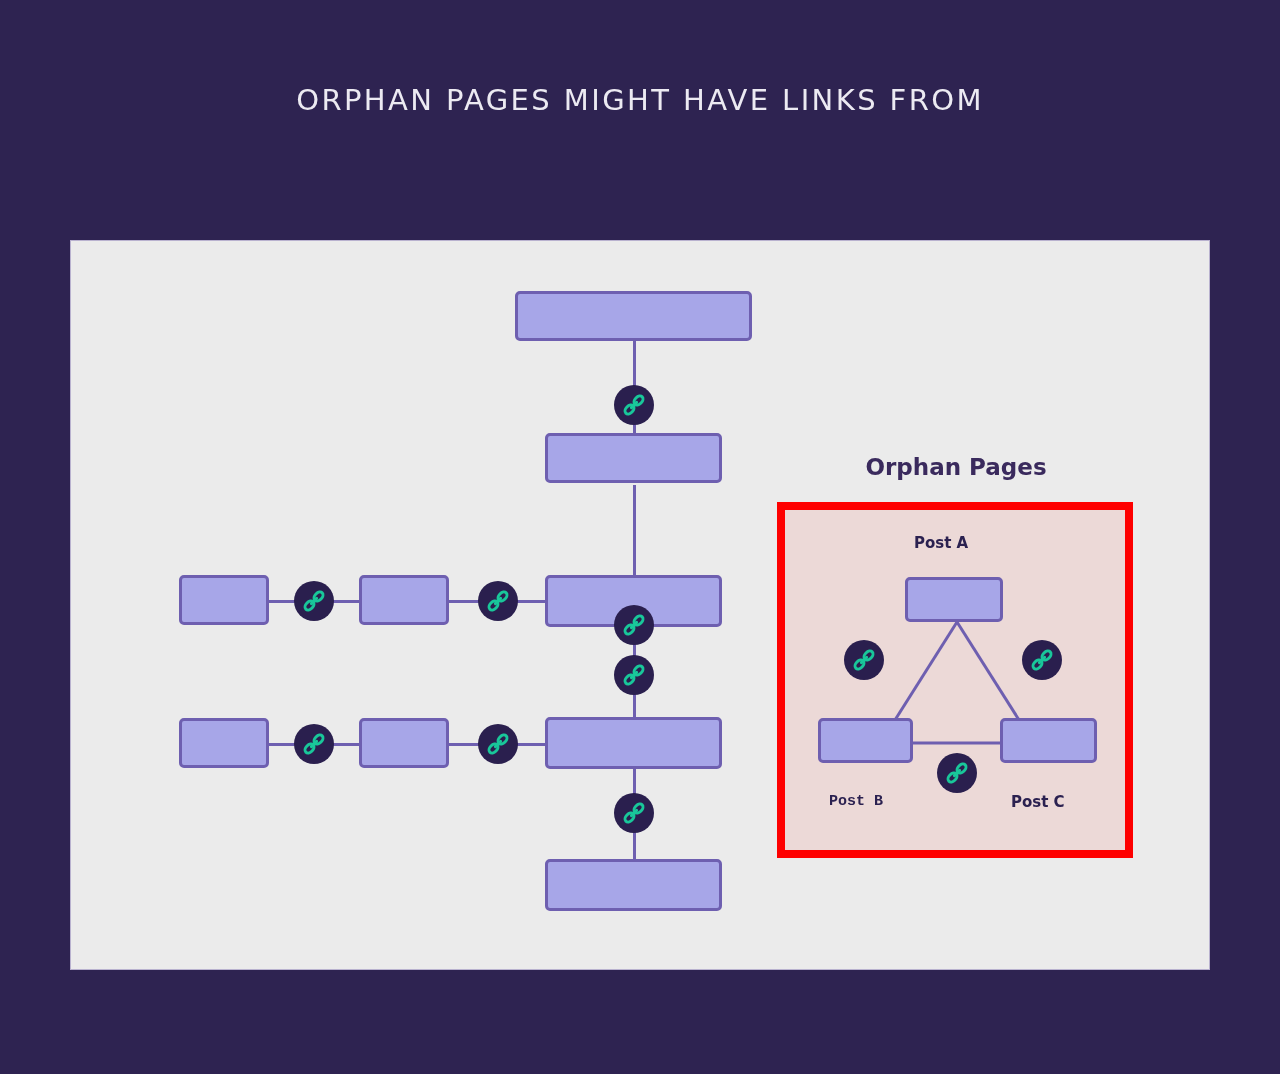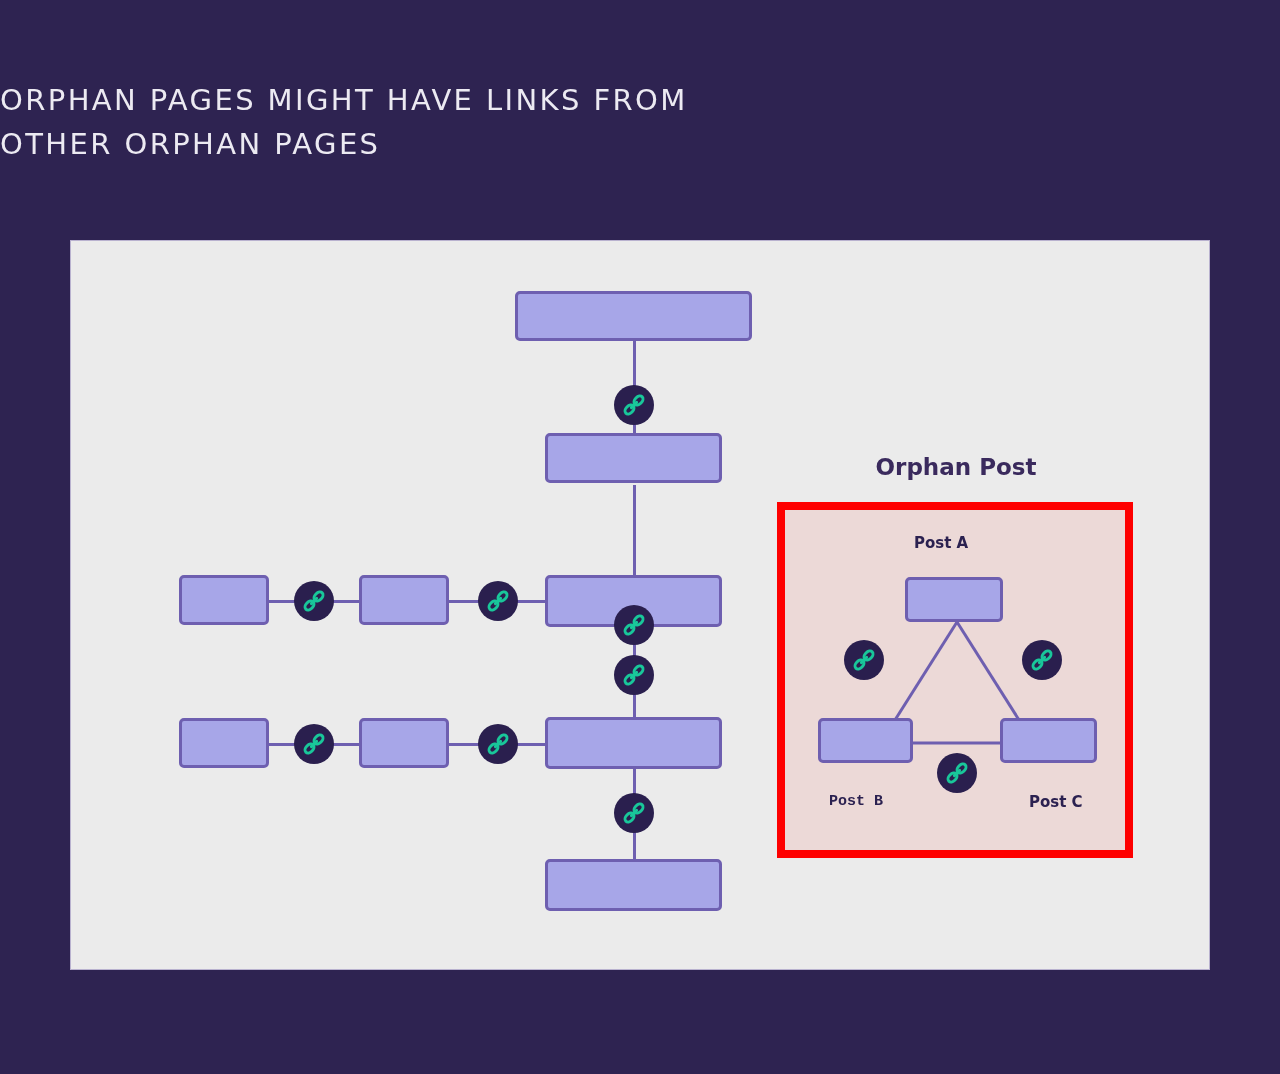--- a/index.html
+++ b/index.html
@@ -14,21 +14,21 @@
     overflow: hidden;
     position: relative;
   }
 
   
   #title-block {
     position: absolute;
     left: 0;
     top: 78px;
     width: 1280px;
-    text-align: left;
+    text-align: center;
     color: #eceaf2;
     font-size: 29px;
     letter-spacing: 2.4px;
     line-height: 44px;
     font-weight: 400;
     text-transform: uppercase;
     font-family: "DejaVu Sans", sans-serif;
   }
   #title-block .tline { display: block; }
 
@@ -111,21 +111,20 @@
     width: 356px;
     height: 356px;
     pointer-events: none;
   }
 </style>
 </head>
 <body>
 
 <div id="title-block">
   <span class="tline">ORPHAN PAGES MIGHT HAVE LINKS FROM</span>
-  <span class="tline">OTHER ORPHAN PAGES</span>
 </div>
 
 <div id="diagram-panel">
 
   <div class="conn conn-v" style="left:562px; top:100px; height:108px;"></div>
   <div class="conn conn-v" style="left:562px; top:244px; height:108px;"></div>
   <div class="conn conn-v" style="left:562px; top:386px; height:112px;"></div>
   <div class="conn conn-v" style="left:562px; top:528px; height:112px;"></div>
 
   <div class="conn conn-h" style="left:196px; top:359px; width:170px;"></div>
@@ -215,41 +214,41 @@
     <svg width="26" height="26" viewBox="0 0 26 26">
       <g stroke="#19c79a" stroke-width="3" fill="none" stroke-linecap="round">
         <ellipse cx="8.5" cy="17.5" rx="5.2" ry="3.6" transform="rotate(-45 8.5 17.5)"></ellipse>
         <ellipse cx="17.5" cy="8.5" rx="5.2" ry="3.6" transform="rotate(-45 17.5 8.5)"></ellipse>
         <line x1="10.4" y1="15.6" x2="15.6" y2="10.4"></line>
       </g>
     </svg>
   </div>
 </div>
 
-<div id="orphan-title">Orphan Post</div>
+<div id="orphan-title">Orphan Pages</div>
 
 <div id="orphan-box"></div>
 
 <svg id="orphan-svg" viewBox="0 0 356 356">
 
   <line x1="180" y1="120" x2="118" y2="218" stroke="#6e5fb0" stroke-width="3"></line>
 
   <line x1="180" y1="120" x2="242" y2="218" stroke="#6e5fb0" stroke-width="3"></line>
 
   <line x1="136" y1="241" x2="223" y2="241" stroke="#6e5fb0" stroke-width="3"></line>
 </svg>
 
 <div class="orphan-label" style="left:914px; top:534px;">Post A</div>
 <div class="node-box" style="left:905px; top:577px; width:98px; height:45px;"></div>
 
 <div class="node-box" style="left:818px; top:718px; width:95px; height:45px;"></div>
 <div class="orphan-label" style="left:829px; top:793px;font-family:Liberation Mono, monospace;">Post B</div>
 
 <div class="node-box" style="left:1000px; top:718px; width:97px; height:45px;"></div>
-<div class="orphan-label" style="left:1011px; top:793px;margin-left:18px;">Post C</div>
+<div class="orphan-label" style="left:1011px; top:793px;">Post C</div>
 
 <div class="chain-badge" style="left:844px; top:640px;">
   <svg width="26" height="26" viewBox="0 0 26 26">
     <g stroke="#19c79a" stroke-width="3" fill="none" stroke-linecap="round">
       <ellipse cx="8.5" cy="17.5" rx="5.2" ry="3.6" transform="rotate(-45 8.5 17.5)"></ellipse>
       <ellipse cx="17.5" cy="8.5" rx="5.2" ry="3.6" transform="rotate(-45 17.5 8.5)"></ellipse>
       <line x1="10.4" y1="15.6" x2="15.6" y2="10.4"></line>
     </g>
   </svg>
 </div>

